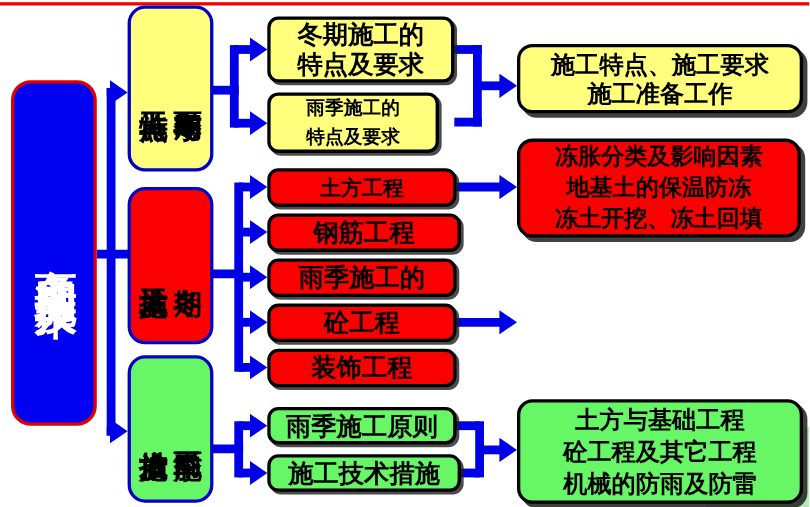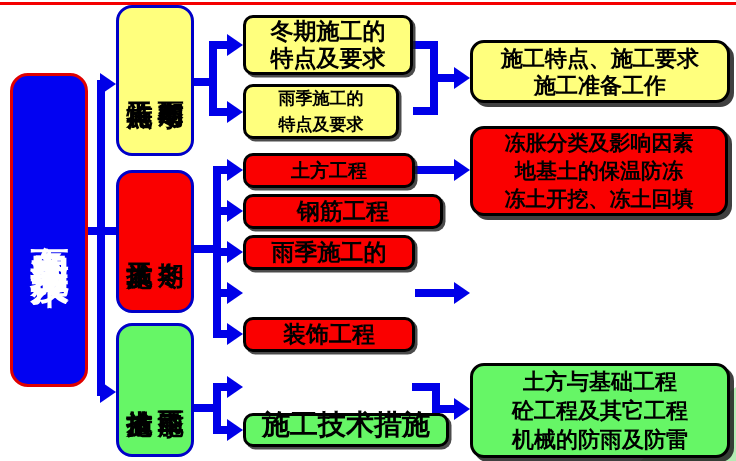--- a/index.html
+++ b/index.html
@@ -106,42 +106,48 @@
   </div>
 
   <div class="node hdr fill-red" style="left:116px;top:170px;width:78px;height:143px;font-size:26px;">
     <span class="vtext">冬期
 施工技术</span>
   </div>
 
   <div class="node child fill-red" style="left:243px;top:153px;width:172px;height:35px;font-size:19px;">
     <span>土方工程</span>
   </div>
-  <div class="node child fill-red" style="left:243px;top:194px;width:200px;height:35px;font-size:23px;">
+  <div class="node child fill-red" style="left:243px;top:194px;width:176px;height:35px;font-size:23px;">
     <span>钢筋工程</span>
   </div>
   <div class="node child fill-red" style="left:243px;top:235px;width:172px;height:35px;font-size:23px;">
     <span>雨季施工的</span>
+  </div>
+  <div class="node child fill-red" style="left:243px;top:276px;width:172px;height:35px;font-size:23px;">
+    <span>砼工程</span>
   </div>
   <div class="node child fill-red" style="left:243px;top:317px;width:172px;height:35px;font-size:23px;">
     <span>装饰工程</span>
   </div>
 
   <div class="node result fill-red" style="left:470px;top:126px;width:258px;height:90px;font-size:21px;line-height:28px;">
     <span class="mline">冻胀分类及影响因素
 地基土的保温防冻
 冻土开挖、冻土回填</span>
   </div>
 
   <div class="node hdr fill-green" style="left:116px;top:323px;width:78px;height:134px;font-size:26px;">
     <span class="vtext">雨季施工
 技术措施</span>
   </div>
 
-  <div class="node child fill-green" style="left:243px;top:413px;width:206px;height:34px;font-size:28px;align-items:flex-end;">
+  <div class="node child fill-green" style="left:243px;top:370px;width:172px;height:34px;font-size:23px;">
+    <span>雨季施工原则</span>
+  </div>
+  <div class="node child fill-green" style="left:243px;top:413px;width:176px;height:34px;font-size:23px;">
     <span>施工技术措施</span>
   </div>
 
   <div class="node result fill-green" style="left:470px;top:363px;width:260px;height:95px;font-size:22px;line-height:29px;">
     <span class="mline">土方与基础工程
 砼工程及其它工程
 机械的防雨及防雷</span>
   </div>
 
 </div>

